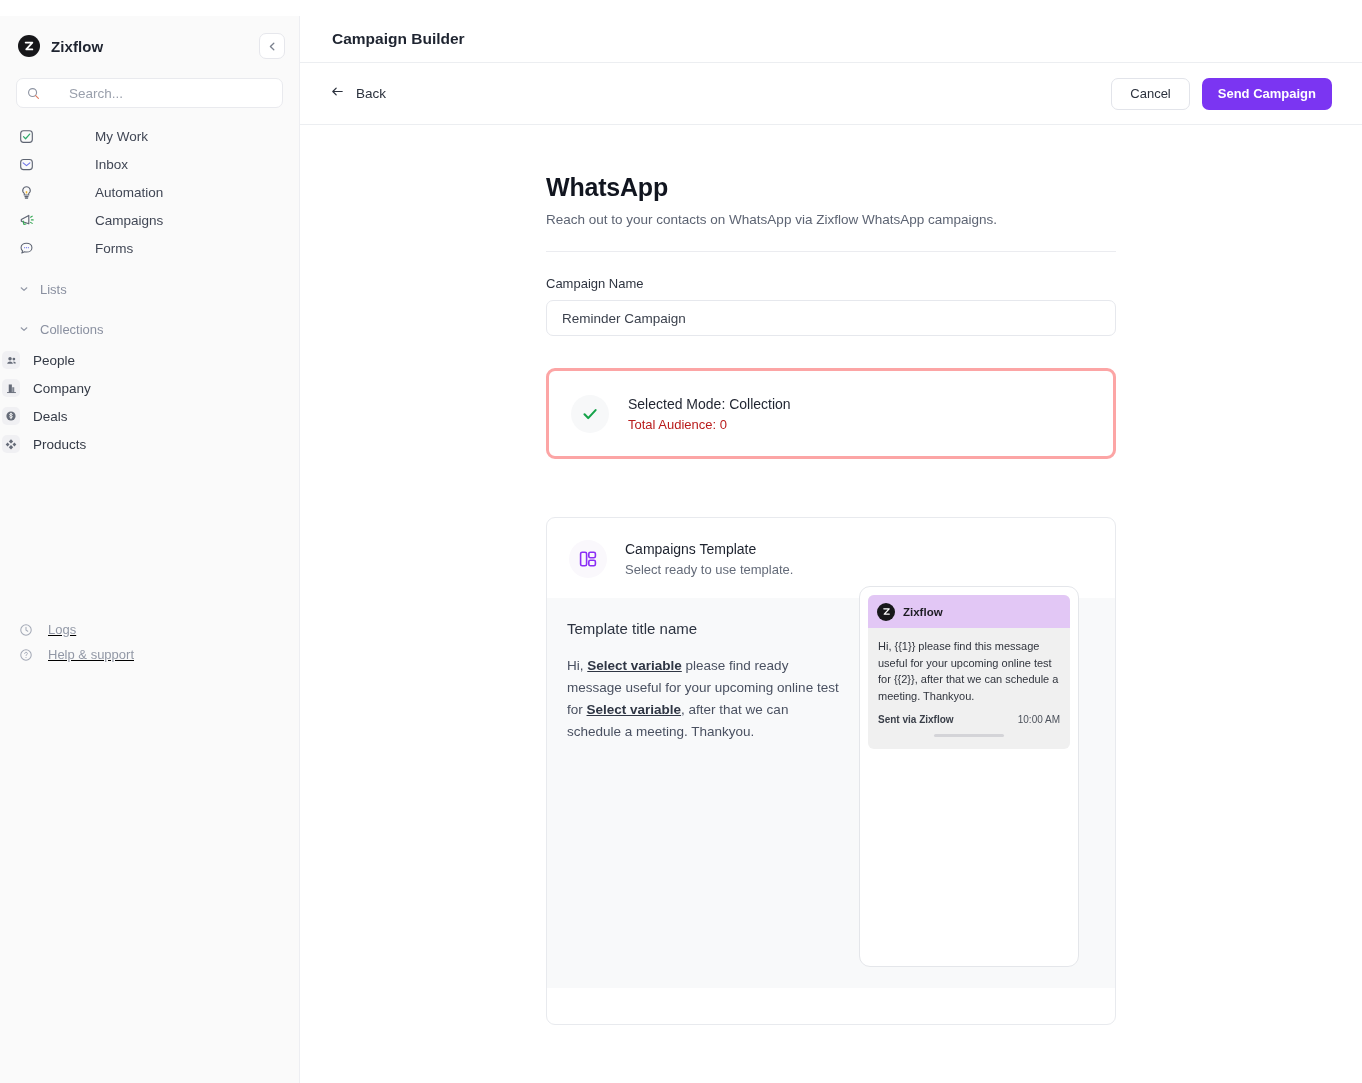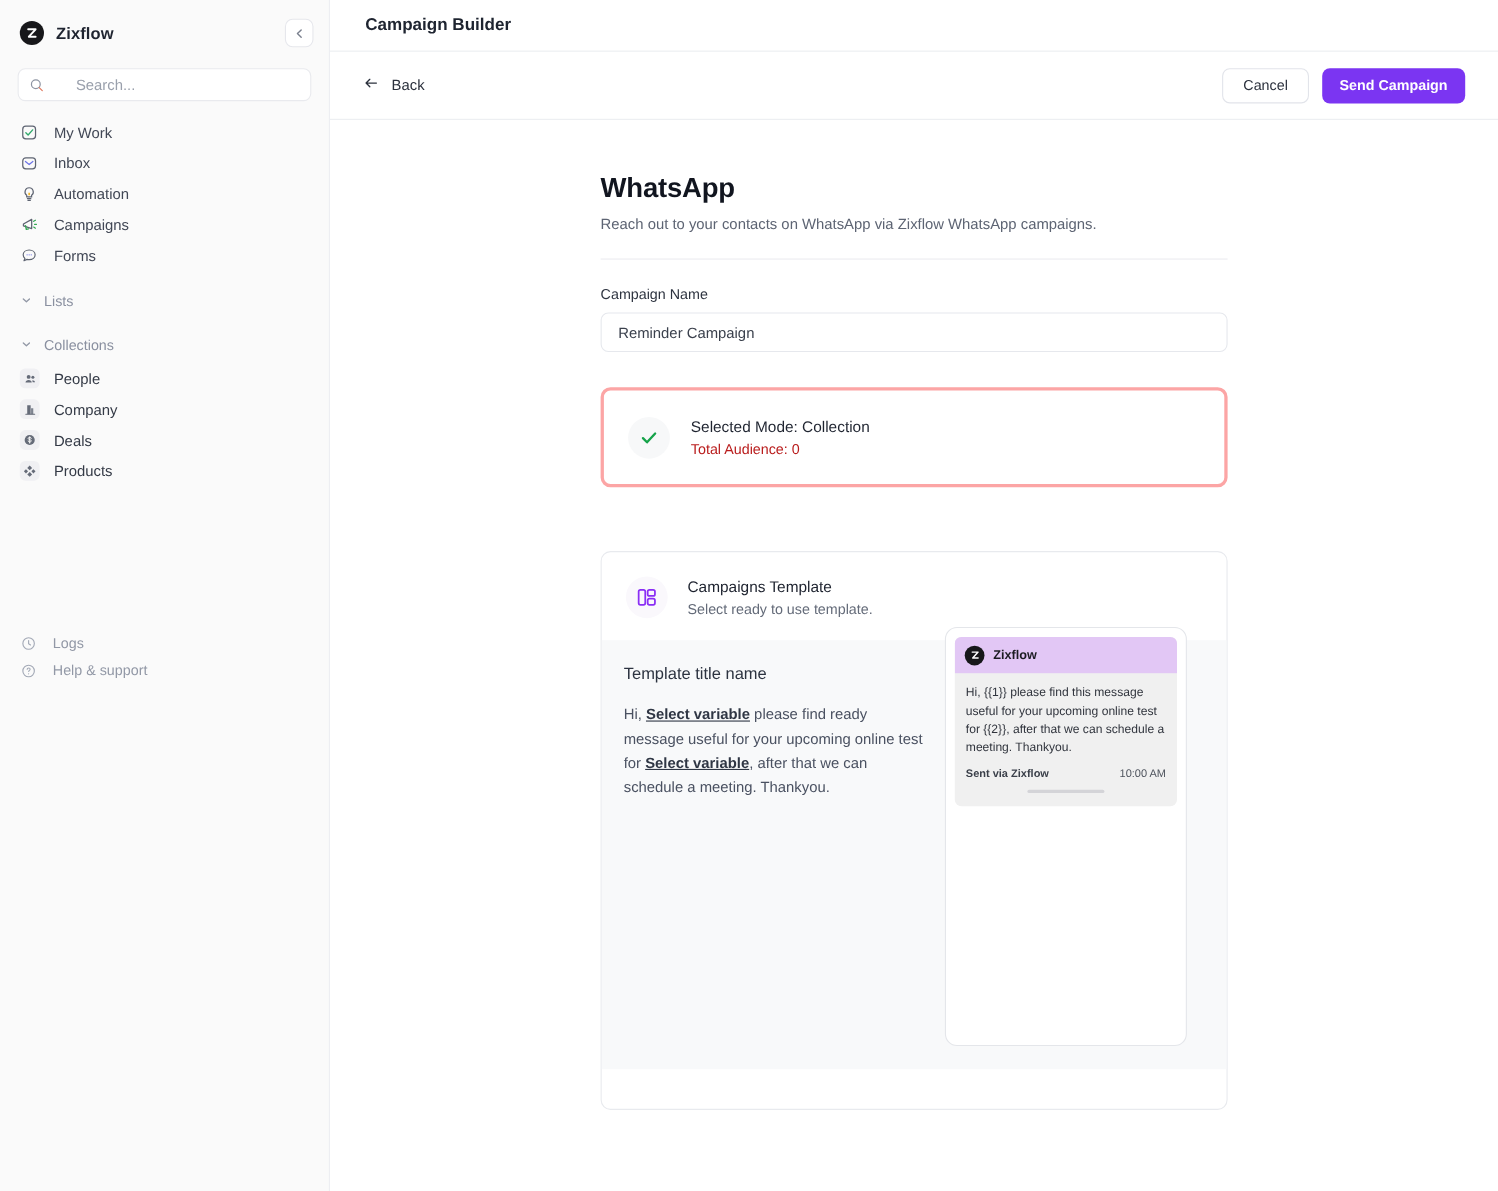--- a/index.html
+++ b/index.html
@@ -2,21 +2,21 @@
 <html><head>
 <meta charset="utf-8">
 <style>
   * { box-sizing: border-box; margin: 0; padding: 0; }
   html, body {
     width: 1362px; height: 1083px;
     font-family: "Liberation Sans", sans-serif;
     background: #ffffff;
     overflow: hidden;
   }
-  .app { display: flex; width: 1362px; height: 1032px; }
+  .app { display: flex; width: 1362px; height: 1032px; margin-top: 16px; }
 
   
   .sidebar {
     width: 300px; height: 1083px;
     background: #fafafa;
     border-right: 1px solid #edeef2;
     display: flex; flex-direction: column;
     position: relative;
     flex: 0 0 300px;
   }
@@ -51,40 +51,41 @@
     cursor: text;
     gap: 20px;
   }
   .search-ph { font-size: 13.5px; color: #9aa0ac; margin-left: 9px; }
 
   .nav { margin-top: 14px; }
   .nav-item {
     display: flex; align-items: center;
     height: 28px; padding: 0 18px;
     cursor: pointer;
+    gap: 46px;
   }
   .nav-item .ico { width: 17px; height: 17px; flex: 0 0 17px; display:flex; align-items:center; justify-content:center; }
   .nav-label { font-size: 13.5px; color: #414755; margin-left: 14px; }
 
   .group-head {
     display: flex; align-items: center;
     height: 26px; padding: 0 18px; margin-top: 14px;
     cursor: pointer;
   }
   .group-head .chev { width: 12px; flex:0 0 12px; display:flex; align-items:center; justify-content:center; }
   .group-label { font-size: 13px; color: #8a90a0; margin-left: 10px; }
 
-  .coll-item { display:flex; align-items:center; height: 28px; padding: 0 18px; cursor:pointer; }
+  .coll-item { display:flex; align-items:center; height: 28px; padding: 0 2px; cursor:pointer; }
   .coll-ico {
     width: 18px; height: 18px; flex:0 0 18px; border-radius: 5px;
     background: #f0f0f3; display:flex; align-items:center; justify-content:center;
   }
   .coll-label { font-size: 13.5px; color: #343a46; margin-left: 13px; }
 
-  .sidebar-foot { position: absolute; left: 0; bottom: 461px; width: 100%; }
+  .sidebar-foot { position: absolute; left: 0; bottom: 432px; width: 100%; text-decoration: underline; }
   .foot-item { display:flex; align-items:center; height: 25px; padding: 0 18px; cursor:pointer; }
   .foot-ico { width: 16px; flex:0 0 16px; display:flex; align-items:center; justify-content:center; }
   .foot-label { font-size: 13px; color: #9298a6; margin-left: 14px; }
 
   
   .main { flex: 1 1 auto; height: 1083px; display: flex; flex-direction: column; background: #fff; }
   .topbar {
     height: 47px; flex: 0 0 47px;
     border-bottom: 1px solid #eceef1;
     display: flex; align-items: center; padding: 0 0 0 32px;

